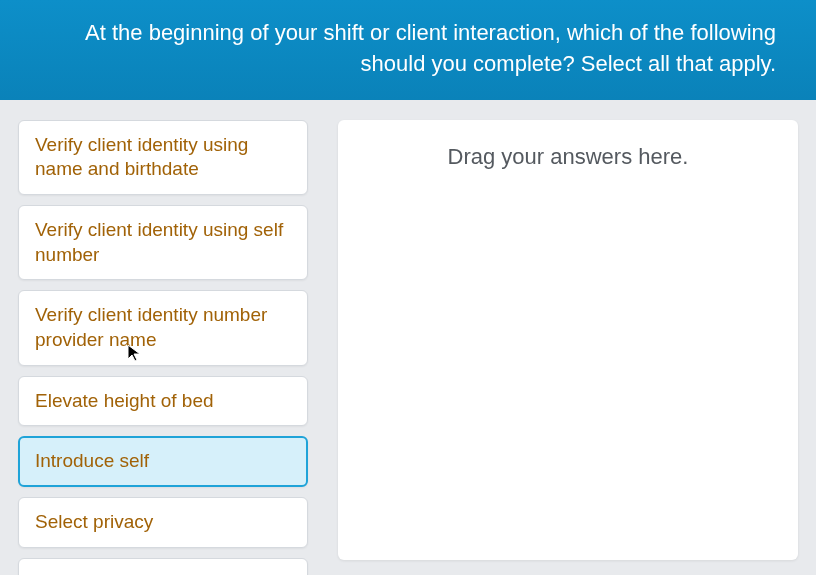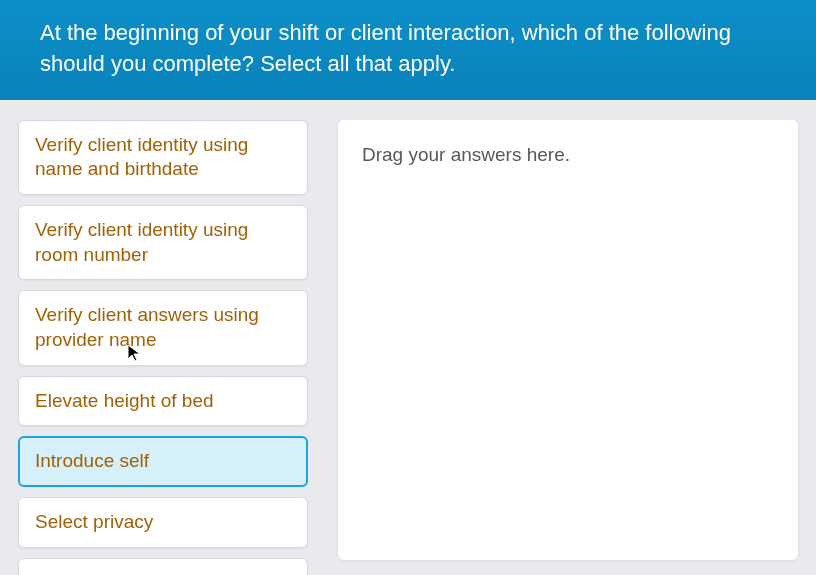--- a/index.html
+++ b/index.html
@@ -11,21 +11,21 @@
       font-family: 'Segoe UI', Tahoma, Geneva, Verdana, sans-serif;
       background: #e8eaed;
       width: 816px;
       height: 575px;
       overflow: hidden;
     }
     .header {
       background: linear-gradient(to bottom, #0d8fc9, #0a82b9);
       color: #ffffff;
       padding: 18px 40px 20px 40px;
-      text-align: left;
+      text-align: right;
       font-size: 22px;
       font-weight: 500;
       line-height: 1.4;
     }
     .content {
       display: flex;
       padding: 20px 18px;
       gap: 30px;
       height: calc(100% - 100px);
     }
@@ -52,23 +52,23 @@
       border: 2px solid #1fa3d8;
       background: #d6f0fa;
       padding: 11px 15px;
     }
     .drop-zone {
       flex: 1;
       background: #ffffff;
       border-radius: 6px;
       box-shadow: 0 1px 3px rgba(0,0,0,0.08);
       padding: 24px;
-      text-align: left;
+      text-align: center;
       color: #54595f;
-      font-size: 19px;
+      font-size: 22px;
       min-height: 440px;
     }
     .cursor {
       position: absolute;
       left: 128px;
       top: 345px;
       pointer-events: none;
       z-index: 100;
     }
   </style>
@@ -78,24 +78,24 @@
 <div class="header">
   <span>At the beginning of your shift or client interaction, which of the following should you complete? Select all that apply.</span>
 </div>
 
 <div class="content">
   <div class="options-column">
     <div class="option-card">
       <span>Verify client identity using name and birthdate</span>
     </div>
     <div class="option-card">
-      <span>Verify client identity using room number</span>
+      <span>Verify client identity using self number</span>
     </div>
     <div class="option-card">
-      <span>Verify client answers using provider name</span>
+      <span>Verify client identity number provider name</span>
     </div>
     <div class="option-card">
       <span>Elevate height of bed</span>
     </div>
     <div class="option-card hovered">
       <span>Introduce self</span>
     </div>
     <div class="option-card">
       <span>Select privacy</span>
     </div>

